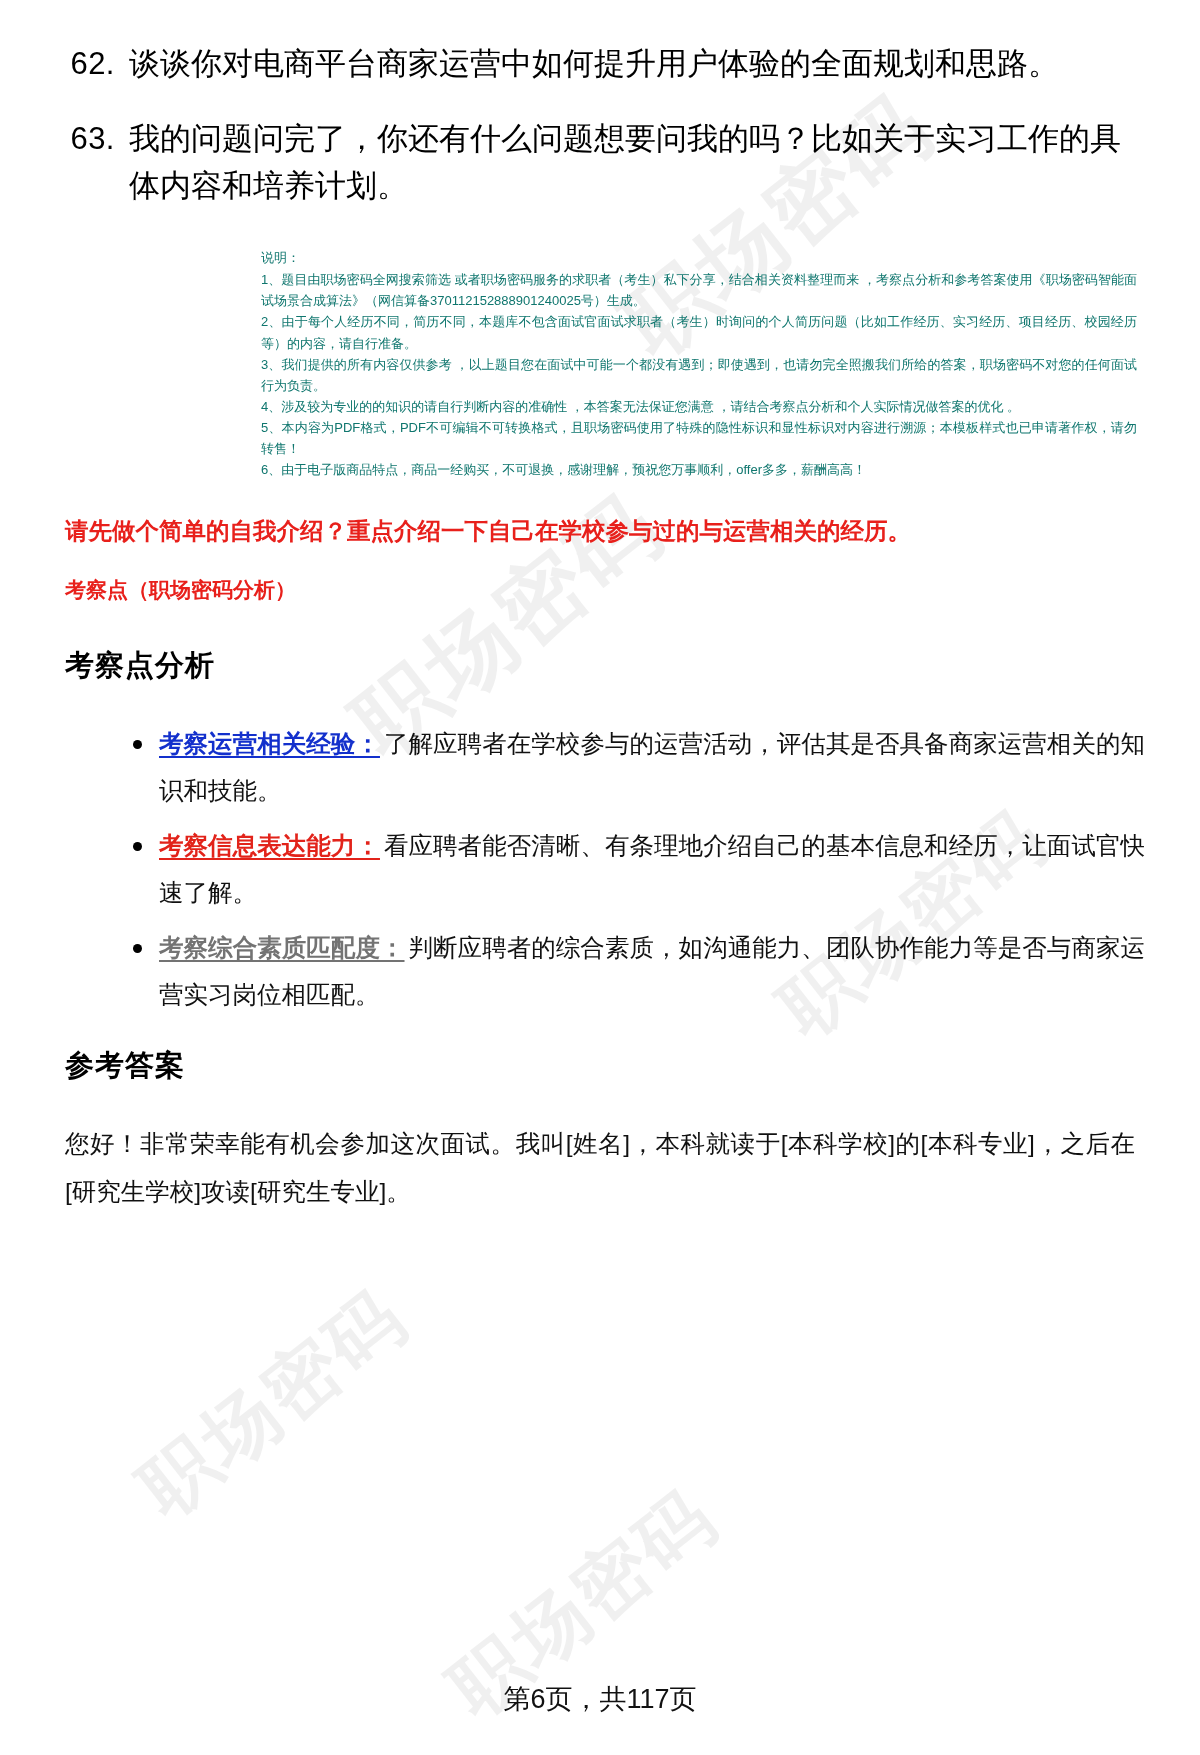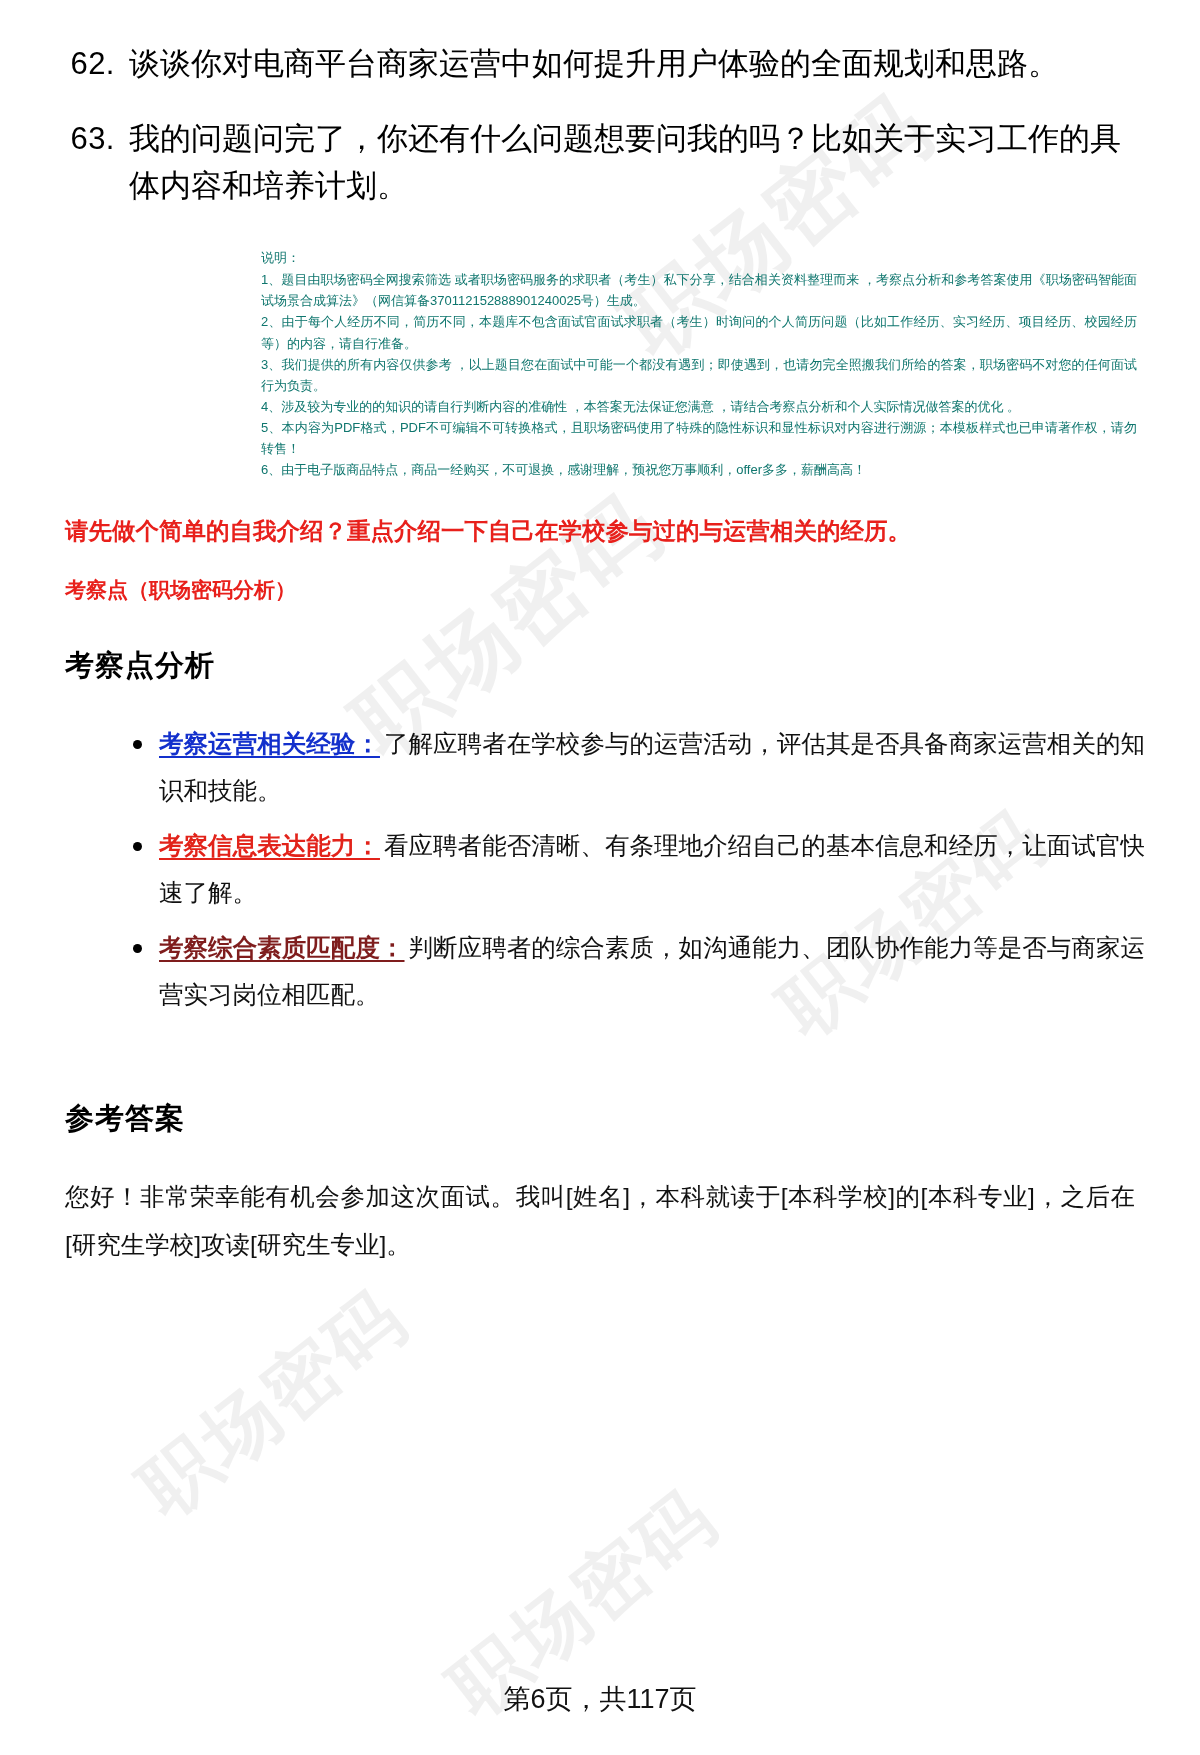--- a/index.html
+++ b/index.html
@@ -110,21 +110,21 @@
 
   
   .sec-h {
     margin-top: 42px;
     padding-left: 10px;
     font-size: 29px;
     font-weight: 700;
     color: #000;
     letter-spacing: 1px;
   }
-  .sec-h.answer-h { margin-top: 81px; font-family: Liberation Mono, monospace; }
+  .sec-h.answer-h { margin-top: 28px; font-family: Liberation Mono, monospace; }
 
   
   .bullets {
     margin: 34px 0 0 0;
     padding-left: 78px;
     list-style: none;
   }
   .bullet {
     position: relative;
     font-size: 24.5px;
@@ -145,21 +145,21 @@
     background: #000;
   }
   .bullet .lbl {
     font-weight: 700;
     text-decoration: underline;
     text-underline-offset: 4px;
     padding-right: 4px;
   }
   .lbl-red   { color: #e2231a; }
   .lbl-blue  { color: #1330cc; }
-  .lbl-green { color: #7f1d1d; }
+  .lbl-green { color: #737373; }
 
   
   .answer-p {
     margin-top: 34px;
     padding-left: 10px;
     padding-right: 10px;
     font-size: 24.5px;
     line-height: 1.95;
     color: #111;
     text-align: justify;

